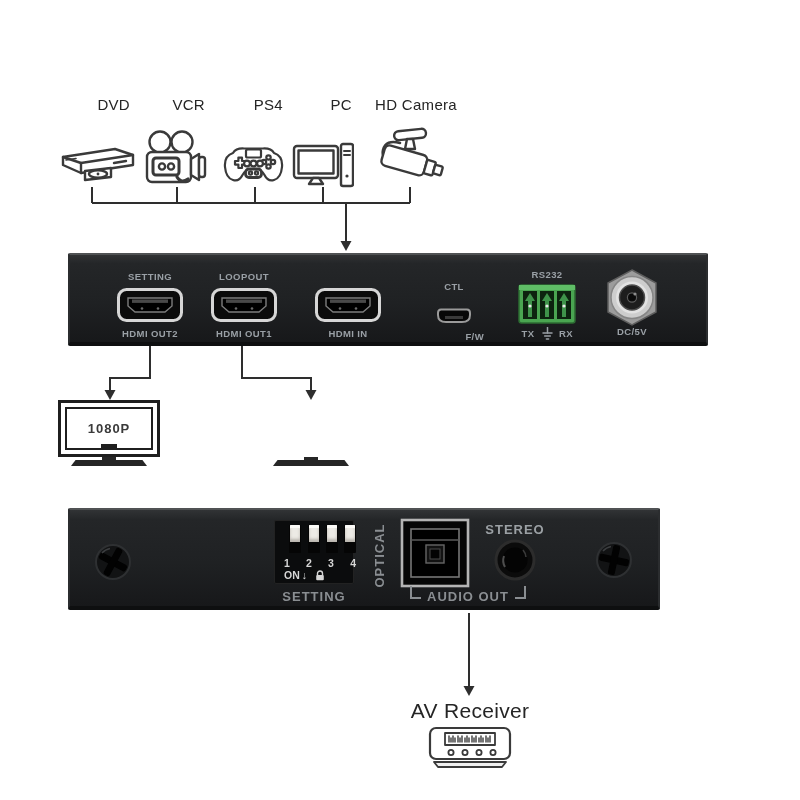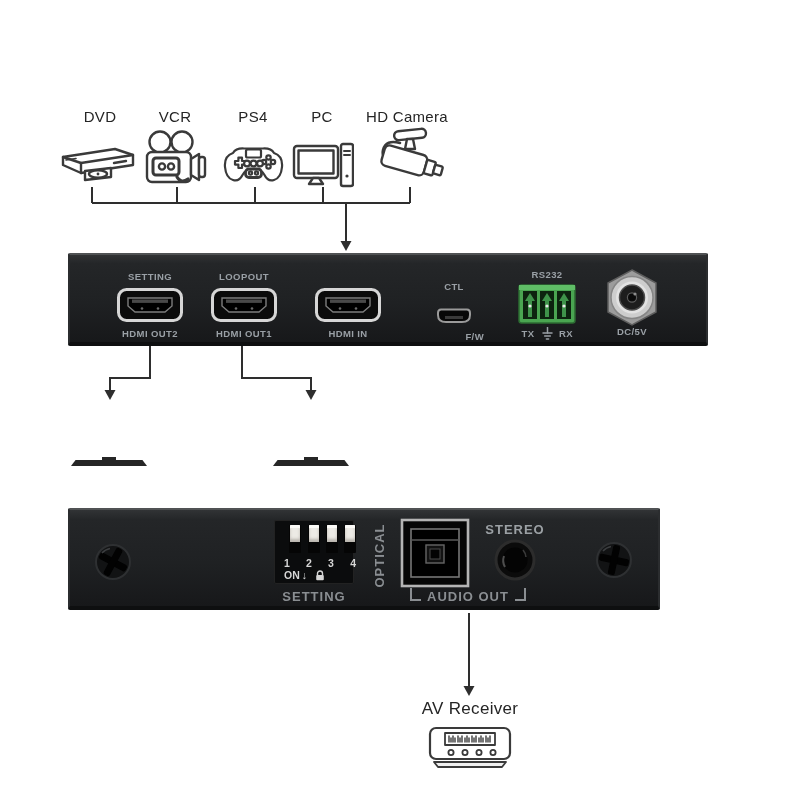--- a/index.html
+++ b/index.html
@@ -1,19 +1,19 @@
 <!DOCTYPE html>
 <html><head>
 <meta charset="utf-8">
 <style>
   html,body{margin:0;padding:0;background:#fff;}
   #stage{position:relative;width:800px;height:800px;background:#fff;overflow:hidden;
          font-family:"Liberation Sans",sans-serif;}
   .abs{position:absolute;}
-  .src-label{position:absolute;top:108px;font-size:15px;color:#252525;text-align:center;letter-spacing:.3px;}
+  .src-label{position:absolute;top:96px;font-size:15px;color:#252525;text-align:right;letter-spacing:.3px;}
   .icon-svg{position:absolute;}
   .icon-svg path,.icon-svg rect,.icon-svg circle,.icon-svg ellipse,.icon-svg polygon,.icon-svg line
     {vector-effect:non-scaling-stroke;}
   
   .panel{position:absolute;background:linear-gradient(180deg,#313335 0%,#242628 10%,#1f2123 55%,#17181a 100%);
          border-top:2px solid #505254;border-bottom:4px solid #0e0f10;
          border-left:2px solid #2b2d2f;border-right:2px solid #2b2d2f;
          border-radius:2px;box-sizing:border-box;}
   .plabel{position:absolute;font-size:9.5px;font-weight:bold;color:#9aa0a6;
           text-align:center;letter-spacing:.4px;white-space:nowrap;}
@@ -24,34 +24,34 @@
   .dip-sw{position:absolute;top:4px;width:12px;height:28px;background:#050505;border-radius:1px;}
   .dip-sw .knob{position:absolute;top:0;left:1px;width:10px;height:17px;background:#eceae5;
                 border-radius:1px;box-shadow:inset 0 3px 0 #fbfaf7, inset 0 -3px 3px #b9b5ae;}
   .dip-nums{position:absolute;top:36px;left:9px;width:72px;display:flex;justify-content:space-between;
             font-size:10.5px;color:#d6d6d6;font-weight:bold;}
   .dip-on{position:absolute;top:48px;left:9px;display:flex;align-items:center;gap:2px;
           font-size:10.5px;color:#d6d6d6;font-weight:bold;}
   
   .vlabel{position:absolute;transform:rotate(-90deg);transform-origin:center center;}
   
-  .bracket{position:absolute;display:flex;align-items:flex-end;}
+  .bracket{position:absolute;display:flex;align-items:flex-start;}
   .bracket .corner-l{width:9px;height:11px;border-left:2px solid #8a8e92;border-bottom:2px solid #8a8e92;}
   .bracket .corner-r{width:9px;height:11px;border-right:2px solid #8a8e92;border-bottom:2px solid #8a8e92;}
   .bracket .btext{font-size:13px;font-weight:bold;color:#8a8e92;letter-spacing:1px;
                   padding:0 6px 0 6px;white-space:nowrap;position:relative;top:3px;}
   
   .tv{position:absolute;background:#fff;border:3px solid #1f1f1f;padding:4px;box-sizing:border-box;}
   .tv-inner{border:2px solid #1f1f1f;width:100%;height:100%;display:flex;align-items:center;
             justify-content:center;font-size:13px;font-weight:bold;color:#3a3a3a;
             letter-spacing:1px;position:relative;box-sizing:border-box;}
   .tv-notch{position:absolute;bottom:0;left:50%;transform:translateX(-50%);width:16px;height:4px;background:#1f1f1f;}
   .tv-neck{position:absolute;background:#262626;}
   .tv-base{position:absolute;background:#262626;clip-path:polygon(6% 0,94% 0,100% 100%,0 100%);}
-  .caption{position:absolute;font-size:17px;color:#252525;text-align:center;letter-spacing:.3px;}
+  .caption{position:absolute;font-size:21px;color:#252525;text-align:center;letter-spacing:.3px;}
 </style>
 </head>
 <body>
 
 <div id="stage">
 
   <svg class="abs" style="left:0;top:0;" width="800" height="800" viewBox="0 0 800 800">
     <g stroke="#2e2e2e" stroke-width="2" fill="none">
       <path d="M92,187 V203 M177,187 V203 M255,187 V203 M323,187 V203 M410,187 V203"></path>
       <path d="M92,203 H410"></path>
@@ -212,20 +212,26 @@
       <polygon points="30,1 54,14 54,43 30,56 6,43 6,14" fill="#9c9c9c" stroke="#5e5e5e" stroke-width="1.5"></polygon>
       <circle cx="30" cy="28.5" r="21" fill="#cdcdcd" stroke="#868686" stroke-width="1.5"></circle>
       <circle cx="30" cy="28.5" r="16" fill="#e2e2e2"></circle>
       <circle cx="30" cy="28.5" r="12.5" fill="#1d1d1d" stroke="#4c4c4c" stroke-width="1.5"></circle>
       <circle cx="30" cy="28.5" r="4.6" fill="#0a0a0a" stroke="#5c5c5c" stroke-width="1.2"></circle>
       <circle cx="33" cy="25" r="1.6" fill="#8d8d8d"></circle>
     </svg>
     <div class="plabel" style="left:532px;top:71px;width:60px;">DC/5V</div>
   </div>
 
+  <div class="tv" style="left:58px;top:400px;width:102px;height:57px;">
+    <div class="tv-inner">
+      <span>1080P</span>
+      <div class="tv-notch"></div>
+    </div>
+  </div>
   <div class="tv-neck" style="left:102px;top:457px;width:14px;height:3px;"></div>
   <div class="tv-base" style="left:71px;top:460px;width:76px;height:6px;"></div>
 
   <div class="tv-neck" style="left:304px;top:457px;width:14px;height:3px;"></div>
   <div class="tv-base" style="left:273px;top:460px;width:76px;height:6px;"></div>
 
   <div class="panel" style="left:68px;top:508px;width:592px;height:102px;">
 
     <svg class="abs" style="left:24px;top:33px;" width="38" height="38" viewBox="0 0 38 38">
       <circle cx="19" cy="19" r="17" fill="#121314" stroke="#2e3032" stroke-width="2"></circle>

